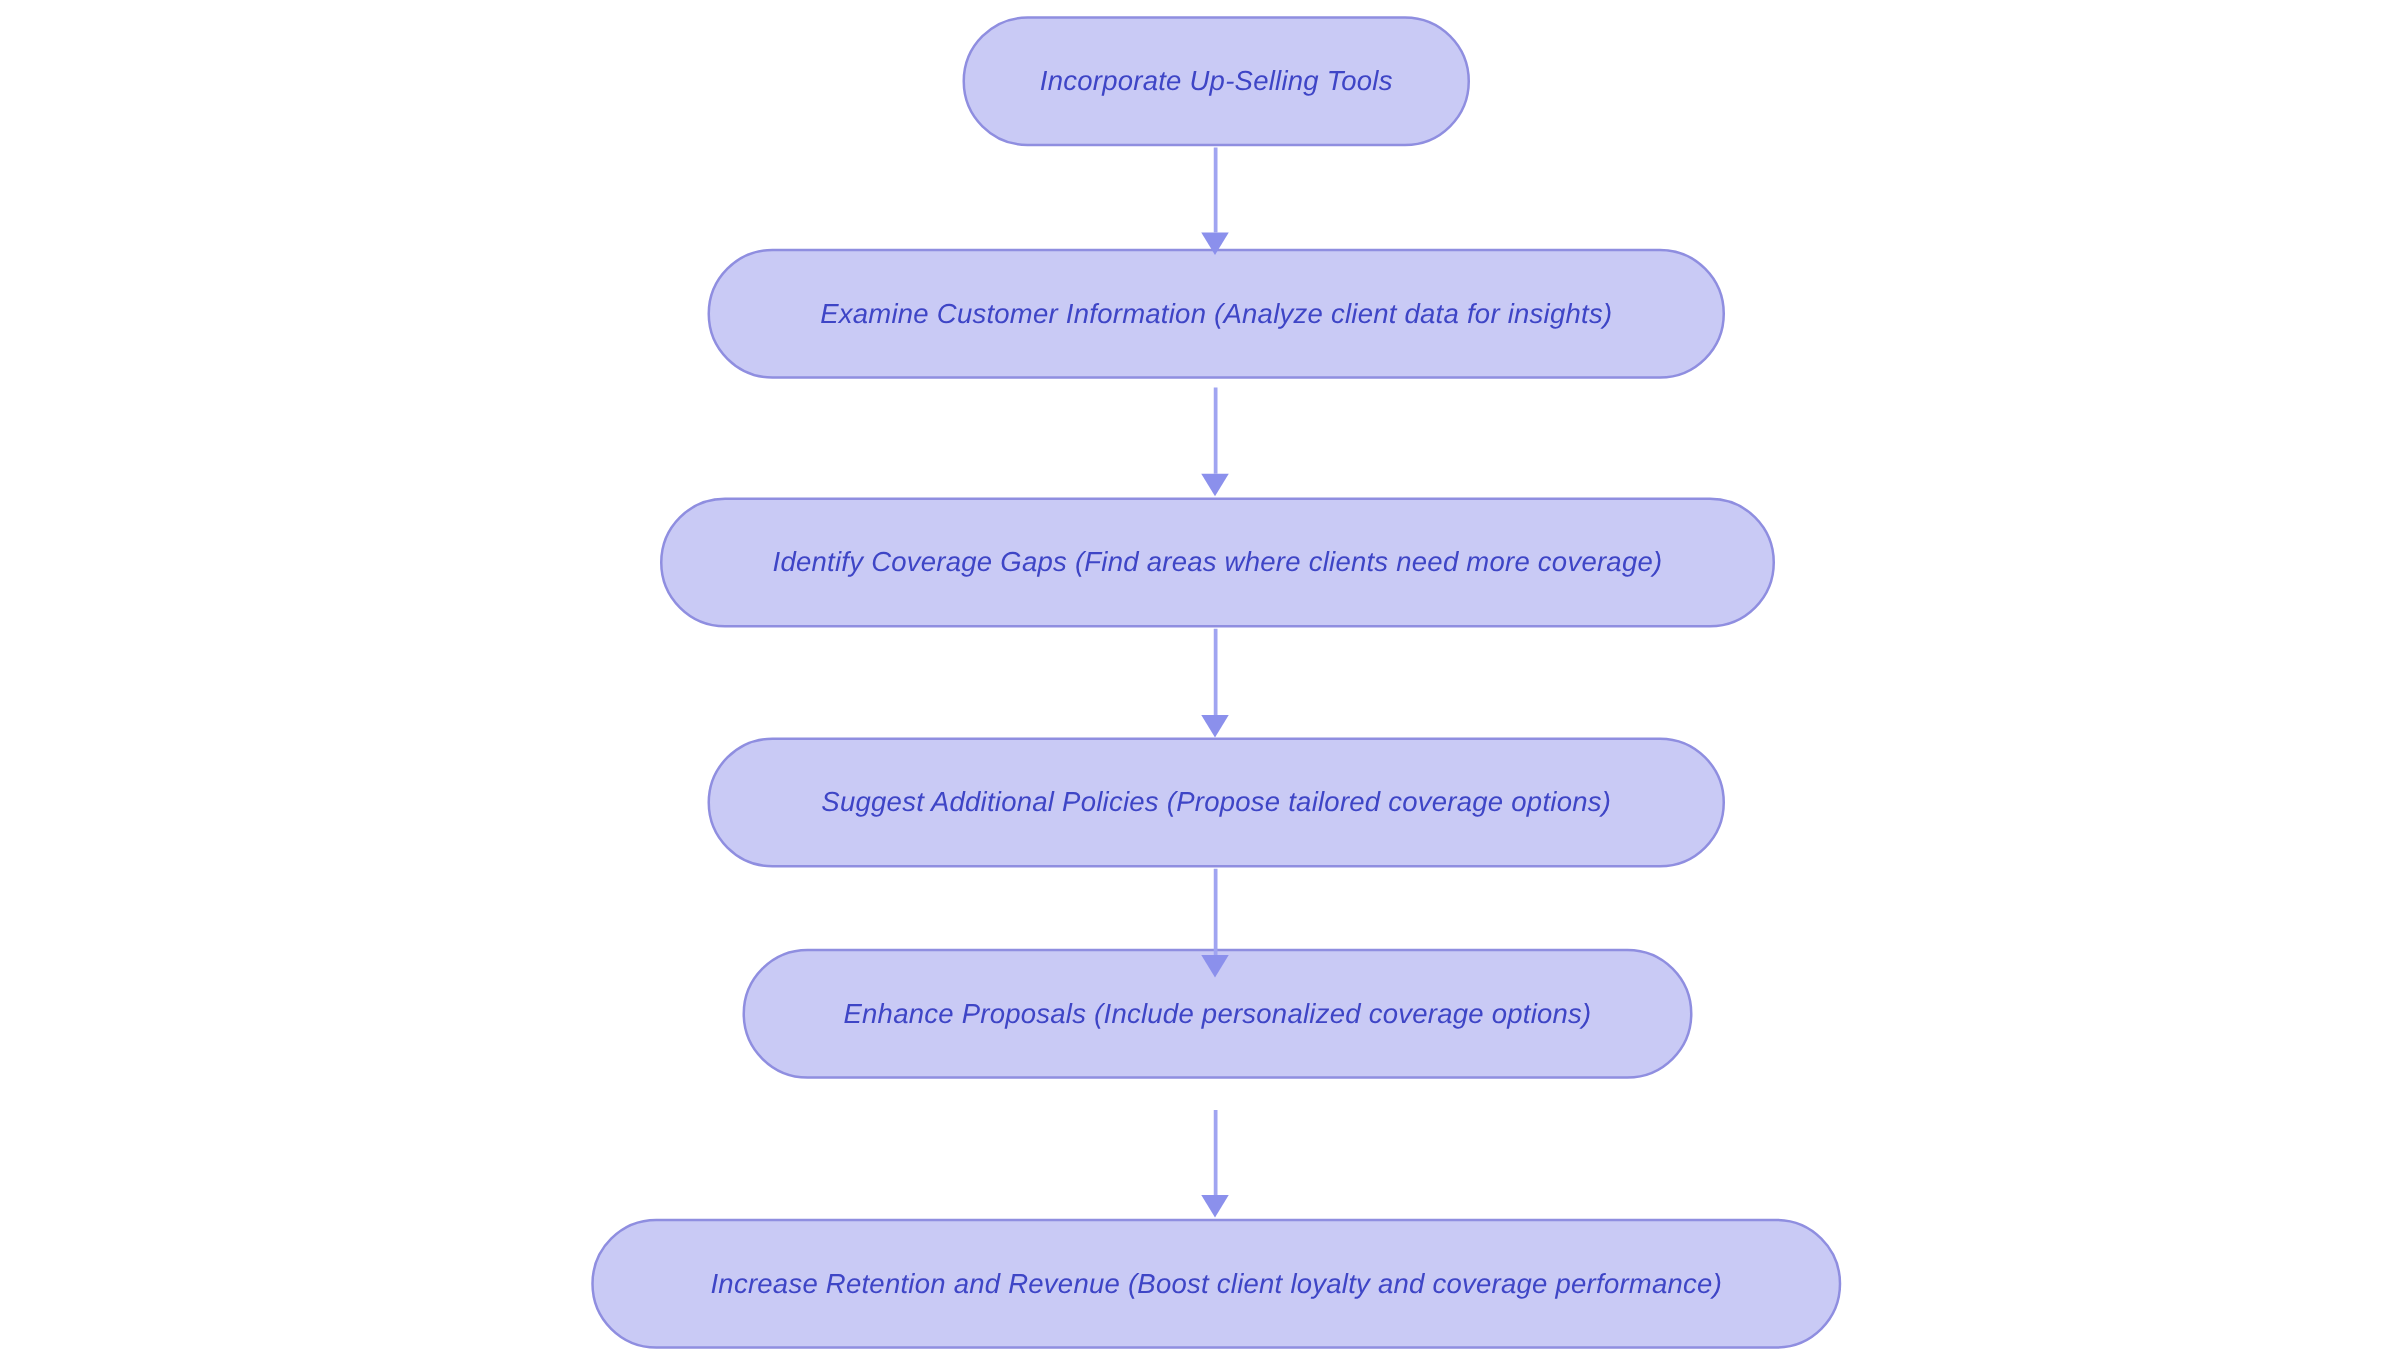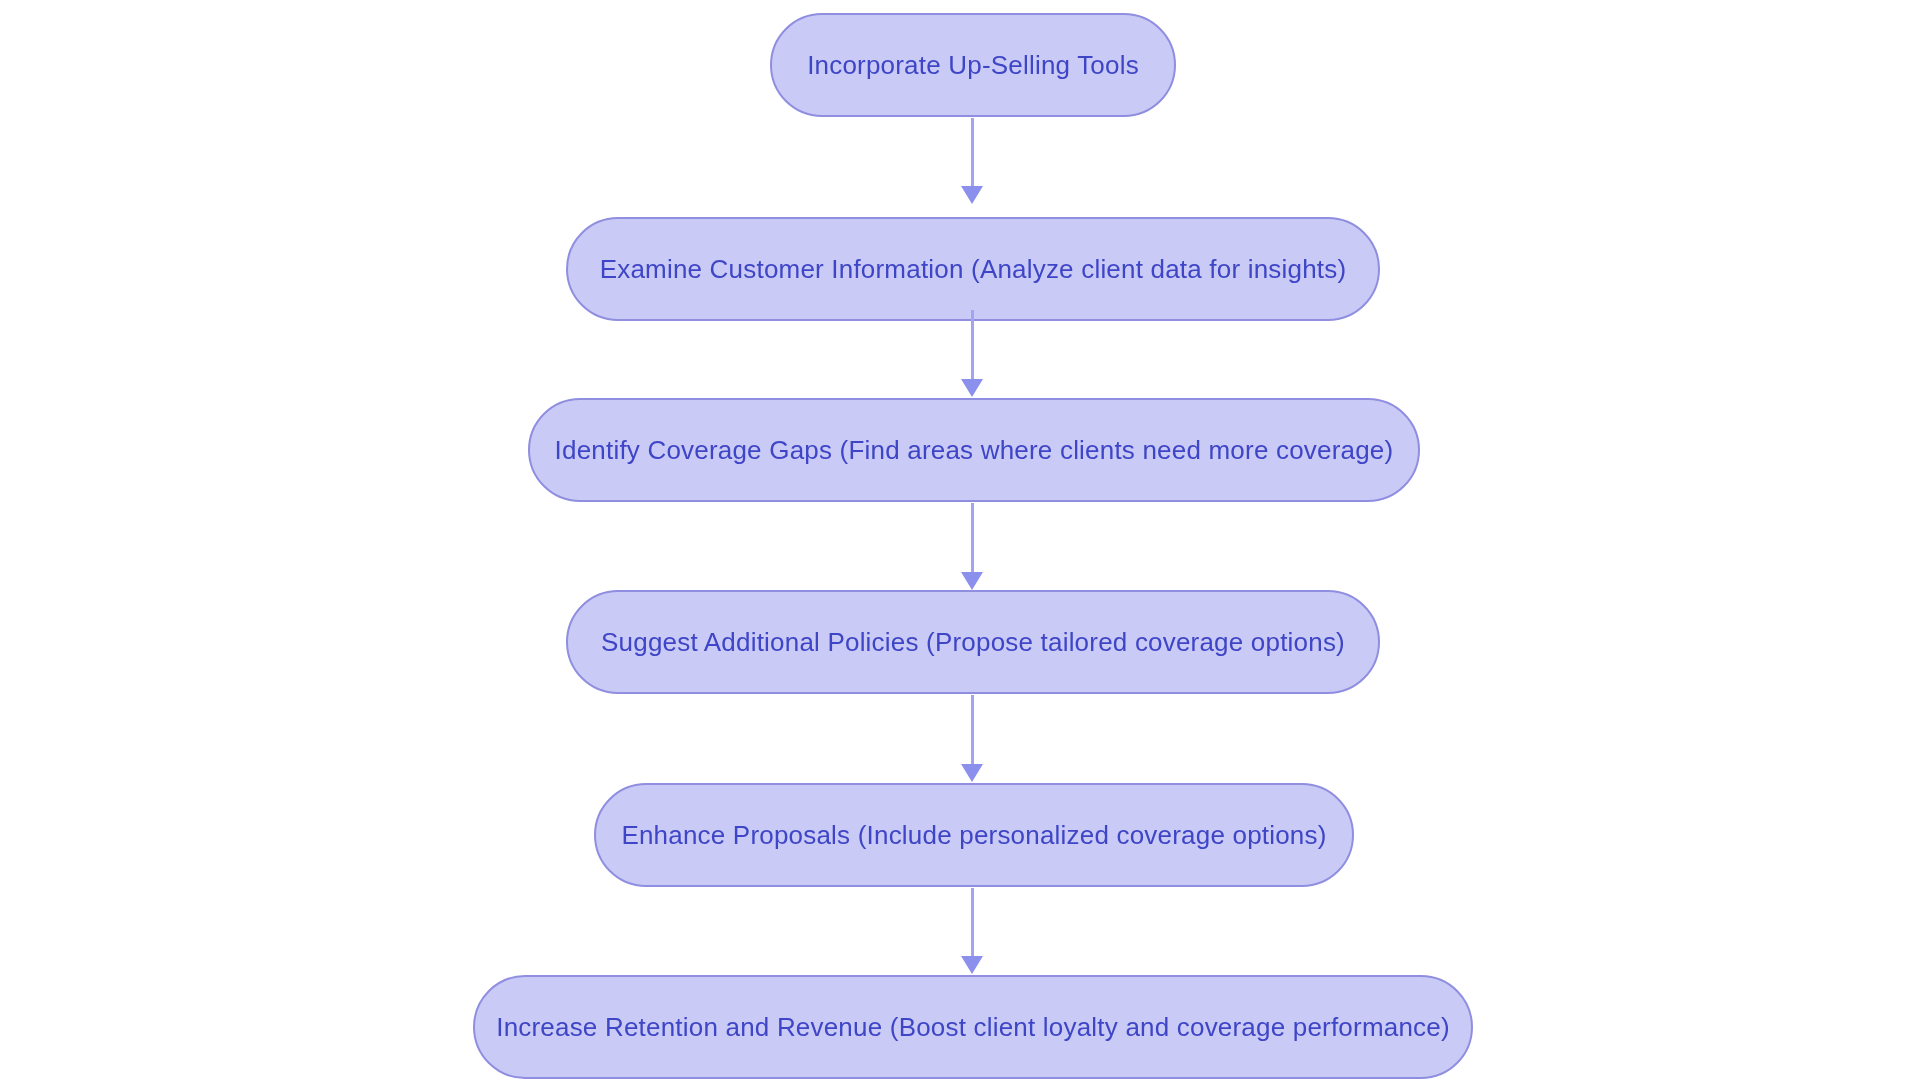--- a/index.html
+++ b/index.html
@@ -21,24 +21,25 @@
   }
   .node{
     position:absolute;
     height:104px;
     box-sizing:border-box;
     background:var(--node_fill);
     border:2px solid var(--node_border);
     border-radius:52px;
     display:flex;align-items:center;justify-content:center;
     color:var(--node_text);
-    font-size:26px;
+    font-size:22px;
     letter-spacing:0.2px;
     text-align:center;
     white-space:nowrap;
+    font-style:italic;
   }
   .arrow-line{
     position:absolute;
     width:3px;
     background:var(--arrow_line);
   }
   .arrow-head{
     position:absolute;
     width:0;height:0;
     border-left:11px solid transparent;
@@ -46,27 +47,27 @@
     border-top:18px solid var(--arrow_head);
   }
 </style>
 </head>
 <body>
 
 <div class="canvas">
 
   <div class="node" style="left:770px;top:13px;width:406px;">Incorporate Up-Selling Tools</div>
 
-  <div class="node" style="left:566px;top:217px;width:814px;">Examine Customer Information (Analyze client data for insights)</div>
+  <div class="node" style="left:566px;top:199px;width:814px;">Examine Customer Information (Analyze client data for insights)</div>
 
   <div class="node" style="left:528px;top:398px;width:892px;">Identify Coverage Gaps (Find areas where clients need more coverage)</div>
 
   <div class="node" style="left:566px;top:590px;width:814px;">Suggest Additional Policies (Propose tailored coverage options)</div>
 
-  <div class="node" style="left:594px;top:783px;width:760px;">Enhance Proposals (Include personalized coverage options)</div>
+  <div class="node" style="left:594px;top:759px;width:760px;">Enhance Proposals (Include personalized coverage options)</div>
 
   <div class="node" style="left:473px;top:975px;width:1000px;">Increase Retention and Revenue (Boost client loyalty and coverage performance)</div>
 
   <div class="arrow-line" style="left:971px;top:118px;height:68px;"></div>
   <div class="arrow-head" style="left:961px;top:186px;"></div>
 
   <div class="arrow-line" style="left:971px;top:310px;height:69px;"></div>
   <div class="arrow-head" style="left:961px;top:379px;"></div>
 
   <div class="arrow-line" style="left:971px;top:503px;height:69px;"></div>

